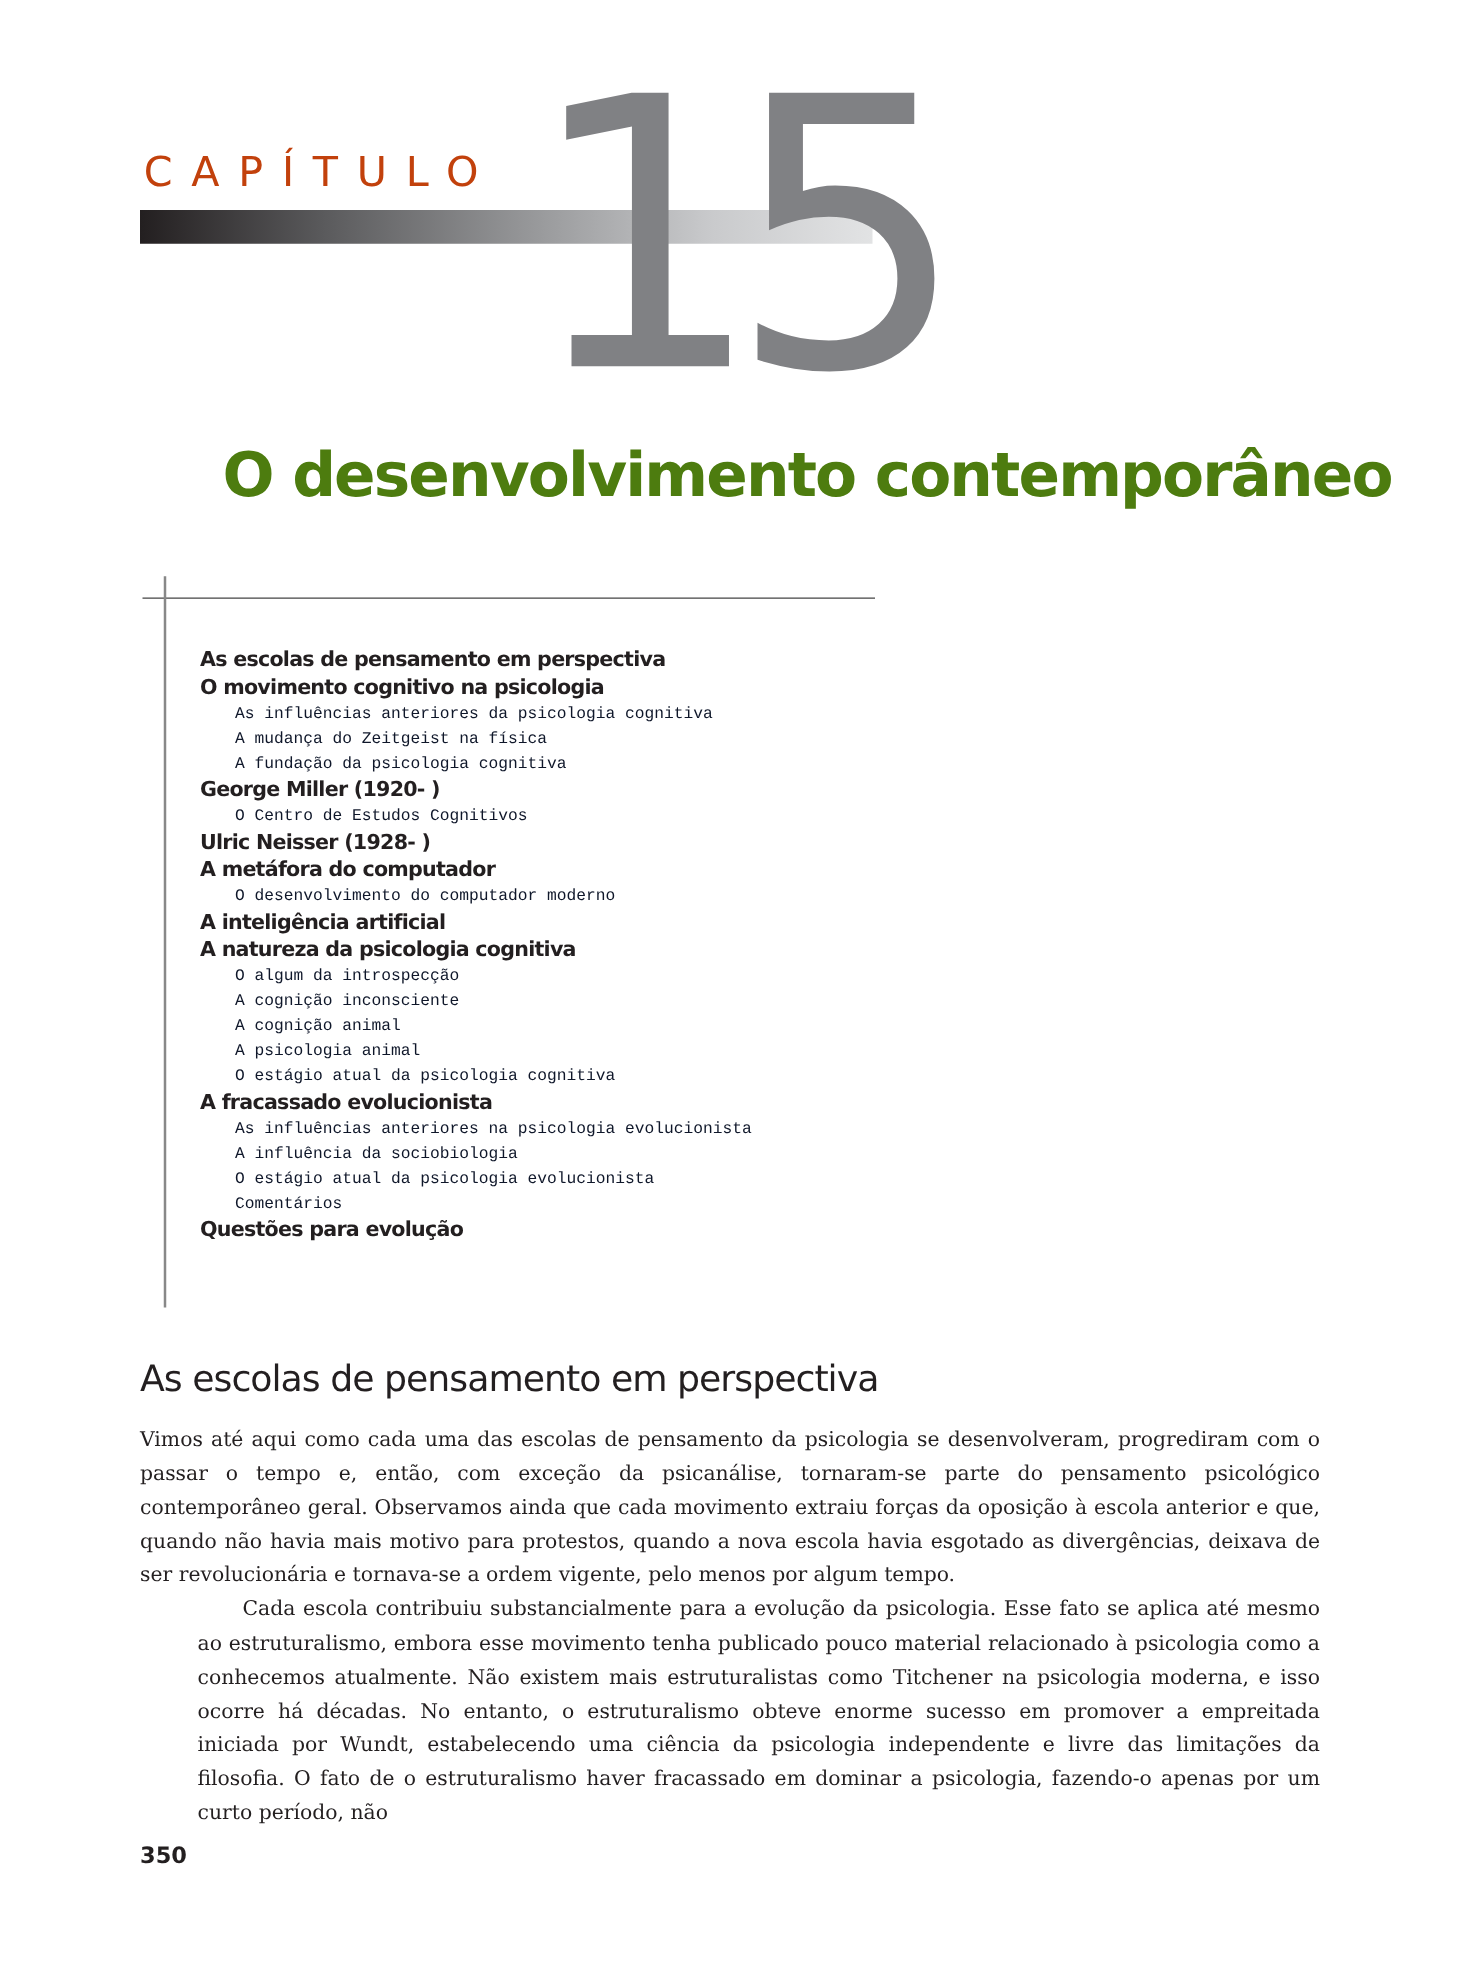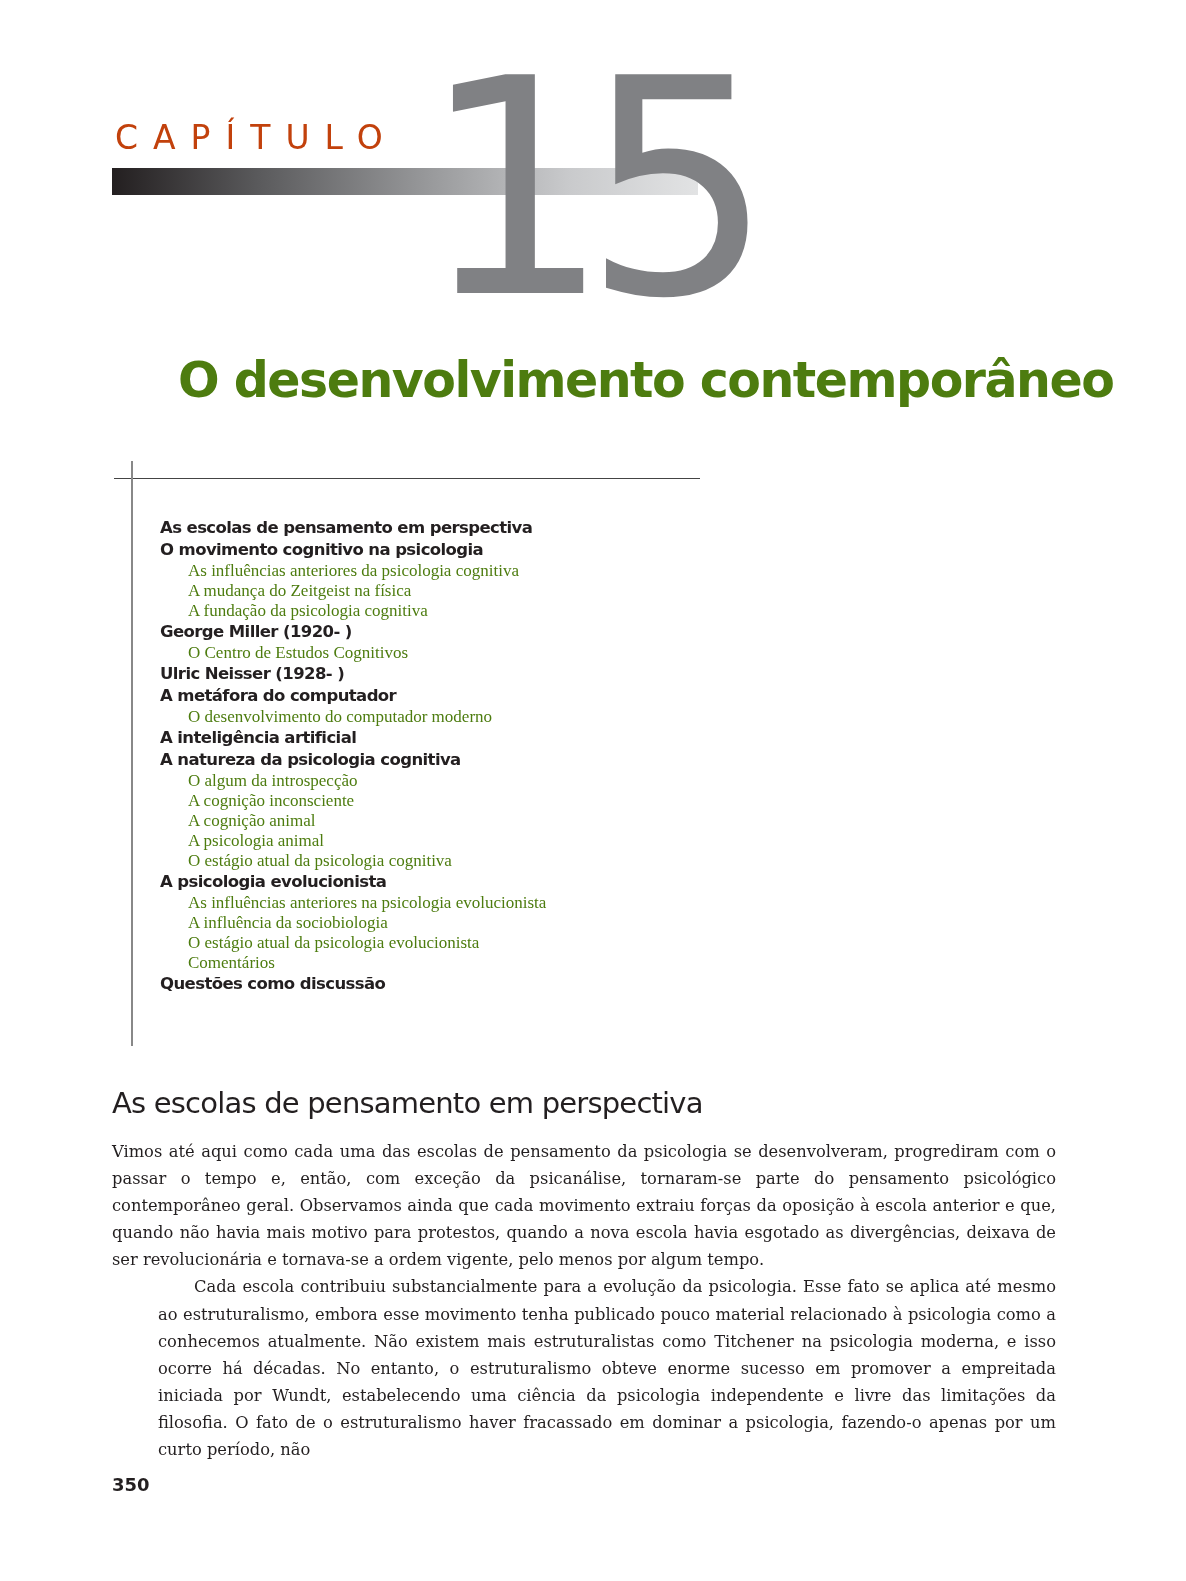--- a/index.html
+++ b/index.html
@@ -30,22 +30,22 @@
     .toc-vline { position: absolute; left: 131px; top: 461px; width: 2px; height: 585px; background: #888; }
     .toc {
       position: absolute; left: 160px; top: 517px; width: 560px;
     }
     .toc-item { white-space: nowrap; }
     .toc-item.lvl1 {
       font-family: "DejaVu Sans", sans-serif; font-weight: bold; font-size: 16.5px;
       line-height: 22px; letter-spacing: -0.6px; color: #231f20;
     }
     .toc-item.lvl2 {
-      font-family: Liberation Serif, serif; font-size: 17px; line-height: 20px;
-      padding-left: 28px; color: #4d7c0f;
+      font-family: Liberation Mono, monospace; font-size: 13px; line-height: 20px;
+      padding-left: 28px; color: #0f172a;
     }
     .section-heading {
       position: absolute; left: 112px; top: 1086px;
       font-family: "DejaVu Sans", sans-serif; font-size: 29px; color: #231f20;
       letter-spacing: -0.8px;
     }
     .body-text {
       position: absolute; left: 112px; top: 1138px; width: 944px;
       font-family: "DejaVu Serif", serif; font-size: 16.3px; line-height: 27.1px;
       text-align: justify; color: #231f20;
@@ -79,26 +79,26 @@
   <div class="toc-item lvl1">Ulric Neisser (1928- )</div>
   <div class="toc-item lvl1">A metáfora do computador</div>
   <div class="toc-item lvl2">O desenvolvimento do computador moderno</div>
   <div class="toc-item lvl1">A inteligência artificial</div>
   <div class="toc-item lvl1">A natureza da psicologia cognitiva</div>
   <div class="toc-item lvl2">O algum da introspecção</div>
   <div class="toc-item lvl2">A cognição inconsciente</div>
   <div class="toc-item lvl2">A cognição animal</div>
   <div class="toc-item lvl2">A psicologia animal</div>
   <div class="toc-item lvl2">O estágio atual da psicologia cognitiva</div>
-  <div class="toc-item lvl1">A psicologia evolucionista</div>
+  <div class="toc-item lvl1">A fracassado evolucionista</div>
   <div class="toc-item lvl2">As influências anteriores na psicologia evolucionista</div>
   <div class="toc-item lvl2">A influência da sociobiologia</div>
   <div class="toc-item lvl2">O estágio atual da psicologia evolucionista</div>
   <div class="toc-item lvl2">Comentários</div>
-  <div class="toc-item lvl1">Questões como discussão</div>
+  <div class="toc-item lvl1">Questões para evolução</div>
 </div>
 
 <h2 class="section-heading" style="margin:0;font-weight:normal;">As escolas de pensamento em perspectiva</h2>
 
 <div class="body-text">
   <p>Vimos até aqui como cada uma das escolas de pensamento da psicologia se desenvolveram, progrediram com o passar o tempo e, então, com exceção da psicanálise, tornaram-se parte do pensamento psicológico contemporâneo geral. Observamos ainda que cada movimento extraiu forças da oposição à escola anterior e que, quando não havia mais motivo para protestos, quando a nova escola havia esgotado as divergências, deixava de ser revolucionária e tornava-se a ordem vigente, pelo menos por algum tempo.</p>
   <p class="indent">Cada escola contribuiu substancialmente para a evolução da psicologia. Esse fato se aplica até mesmo ao estruturalismo, embora esse movimento tenha publicado pouco material relacionado à psicologia como a conhecemos atualmente. Não existem mais estruturalistas como Titchener na psicologia moderna, e isso ocorre há décadas. No entanto, o estruturalismo obteve enorme sucesso em promover a empreitada iniciada por Wundt, estabelecendo uma ciência da psicologia independente e livre das limitações da filosofia. O fato de o estruturalismo haver fracassado em dominar a psicologia, fazendo-o apenas por um curto período, não</p>
 </div>
 
 <div class="page-number">350</div>

